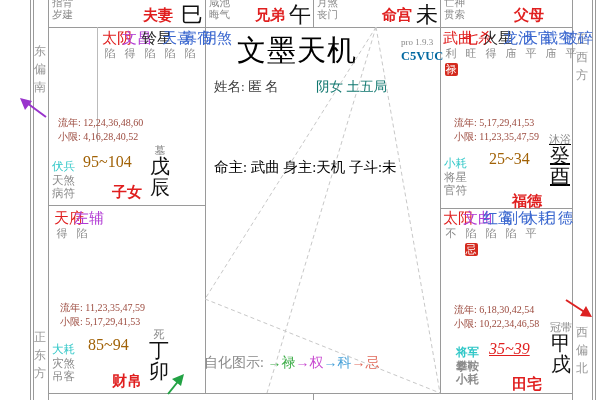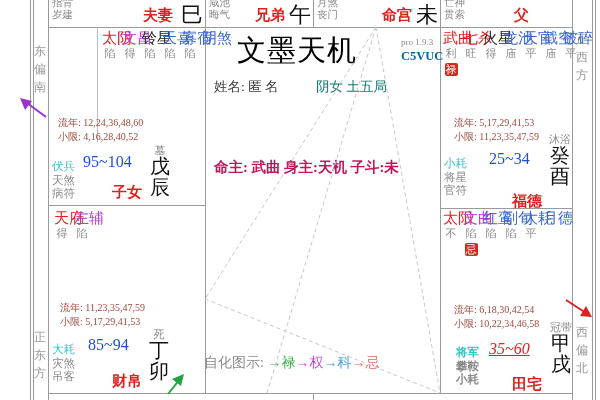--- a/index.html
+++ b/index.html
@@ -12,39 +12,39 @@
   .stars{position:absolute;white-space:nowrap;}
   .star-col{display:inline-block;width:16px;font-size:15px;line-height:16.5px;text-align:center;vertical-align:top;}
   .sname{display:block;word-break:break-all;}
   .bright{display:block;font-size:11px;color:#8a8a8a;line-height:13px;}
   .s-red{color:#e01f1f;} .s-purple{color:#b13bd4;} .s-blue{color:#3a67cf;} .s-black{color:#222;}
   .badge{display:inline-block;background:#d42a1e;color:#fff;font-size:11px;line-height:13px;width:13px;border-radius:2px;text-align:center;margin-top:3px;}
   .liunian{position:absolute;font-size:10px;color:#9c4b3f;white-space:nowrap;}
   .gods{position:absolute;font-size:11.5px;line-height:13.5px;color:#8a8a8a;}
   .gods .g{display:block;}
   .gods .first{color:#2fc7c7;}
-  .range{position:absolute;font-size:16px;color:#1d4ed8;}
+  .range{position:absolute;font-size:16px;color:#a16207;}
   .range.current{color:#e01f1f;font-style:italic;text-decoration:underline;}
   .palace-label{position:absolute;font-size:15px;font-weight:bold;color:#e01f1f;white-space:nowrap;}
   .gz-col{position:absolute;width:22px;text-align:center;}
   .lifecycle{display:block;font-size:11px;color:#8a8a8a;line-height:12px;word-break:break-all;}
   .ganzhi{display:block;font-size:20px;color:#111;line-height:21px;word-break:break-all;}
-  .hdr-row{position:absolute;left:0;top:0;width:528px;height:27px;overflow:hidden;}
+  .hdr-row{position:absolute;left:0;top:0;width:528px;height:27px;overflow:hidden;padding-left:16px;}
   .hdr-cell{position:absolute;top:0;height:27px;}
   .hdr-shensha{position:absolute;left:4px;top:-3px;font-size:10.5px;line-height:11.5px;color:#8a8a8a;}
   .hdr-shensha span{display:block;}
   .hdr-palace{position:absolute;bottom:2px;font-size:15px;font-weight:bold;color:#e01f1f;white-space:nowrap;}
   .hdr-branch{position:absolute;right:2px;bottom:0;font-size:22px;color:#111;line-height:24px;}
   .dir-label{position:absolute;width:14px;font-size:12px;line-height:18px;color:#999;text-align:center;word-break:break-all;}
   .title{position:absolute;left:237px;top:31px;font-size:29px;color:#000000;letter-spacing:1px;white-space:nowrap;}
   .title-ver{position:absolute;left:401px;top:37px;font-size:9px;color:#8a8a8a;white-space:nowrap;}
   .title-code{position:absolute;left:401px;top:49px;font-size:12.5px;font-weight:bold;color:#0369a1;white-space:nowrap;}
   .cname{position:absolute;left:214px;top:78px;font-size:13.5px;color:#3c3c3c;white-space:nowrap;}
   .cprofile{position:absolute;left:316px;top:78px;font-size:13.5px;color:#0f766e;white-space:nowrap;}
-  .cmasters{position:absolute;left:214px;top:158px;font-size:14.5px;color:#be185d;white-space:nowrap;font-weight:bold;}
+  .cmasters{position:absolute;left:214px;top:158px;font-size:14.5px;color:#000000;white-space:nowrap;}
   .legend{position:absolute;left:204px;top:354px;font-size:14px;white-space:nowrap;}
   .legend .lbl{color:#8a8a8a;}
   .lg-0{color:#3fae4a;} .lg-1{color:#c84ad0;} .lg-2{color:#46a0d8;} .lg-3{color:#e0695a;}
   svg.overlay{position:absolute;left:0;top:0;pointer-events:none;}
 </style>
 </head>
 <body>
 
 <div id="stage">
 
@@ -141,21 +141,21 @@
     </div>
     <div class="liunian" style="left:14px;top:89px;">流年: 5,17,29,41,53</div>
     <div class="liunian" style="left:14px;top:103px;">小限: 11,23,35,47,59</div>
     <div class="gods" style="left:4px;top:130px;">
       <span class="g first">小耗</span>
       <span class="g">将星</span>
       <span class="g">官符</span>
     </div>
     <div class="range" style="left:49px;top:123px;">25~34</div>
     <div class="palace-label" style="left:72px;top:165px;">福德</div>
-    <div class="gz-col" style="left:109px;top:106px;">
+    <div class="gz-col" style="left:109px;top:106px;text-decoration:underline;">
       <span class="lifecycle">沐浴</span>
       <span class="ganzhi">癸酉</span>
     </div>
   </div>
 
   <div class="cell" style="left:48px;top:205px;width:157px;height:188px;">
     <div class="stars" style="left:6px;top:5px;">
       <span class="star-col"><span class="sname s-red">天府</span><span class="bright">得</span></span>
       <span class="star-col"><span class="sname s-purple">左辅</span><span class="bright">陷</span></span>
     </div>
@@ -183,21 +183,21 @@
       <span class="star-col"><span class="sname s-blue">大耗</span><span class="bright">平</span></span>
       <span class="star-col"><span class="sname s-blue">月德</span><span class="bright"></span></span>
     </div>
     <div class="liunian" style="left:14px;top:95px;">流年: 6,18,30,42,54</div>
     <div class="liunian" style="left:14px;top:109px;">小限: 10,22,34,46,58</div>
     <div class="gods" style="left:16px;top:138px;font-weight:bold;">
       <span class="g first">将军</span>
       <span class="g">攀鞍</span>
       <span class="g">小耗</span>
     </div>
-    <div class="range current" style="left:49px;top:132px;">35~60</div>
+    <div class="range current" style="left:49px;top:132px;">35~39</div>
     <div class="palace-label" style="left:72px;top:167px;">田宅</div>
     <div class="gz-col" style="left:110px;top:113px;">
       <span class="lifecycle">冠带</span>
       <span class="ganzhi">甲戌</span>
     </div>
   </div>
 
   <div class="title">文墨天机</div>
   <div class="title-ver">pro 1.9.3</div>
   <div class="title-code">C5VUC</div>

